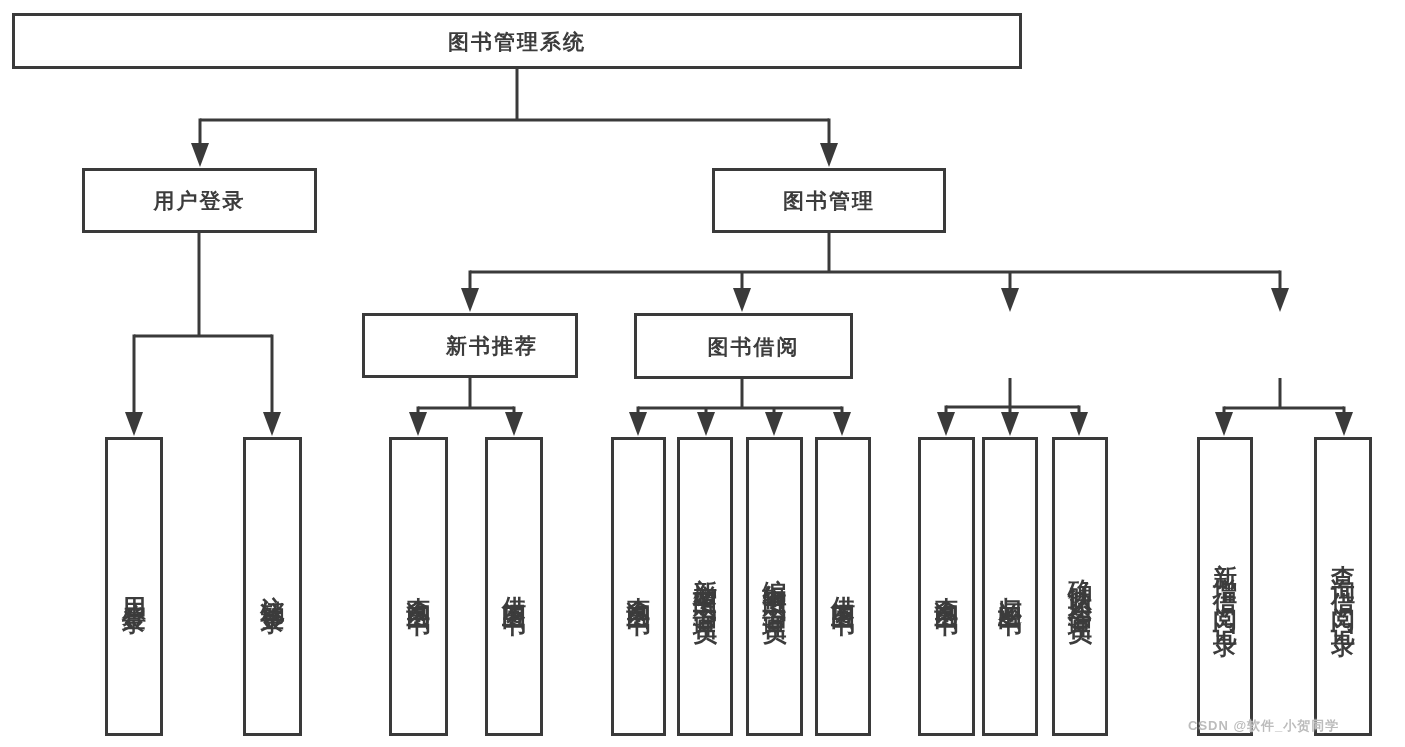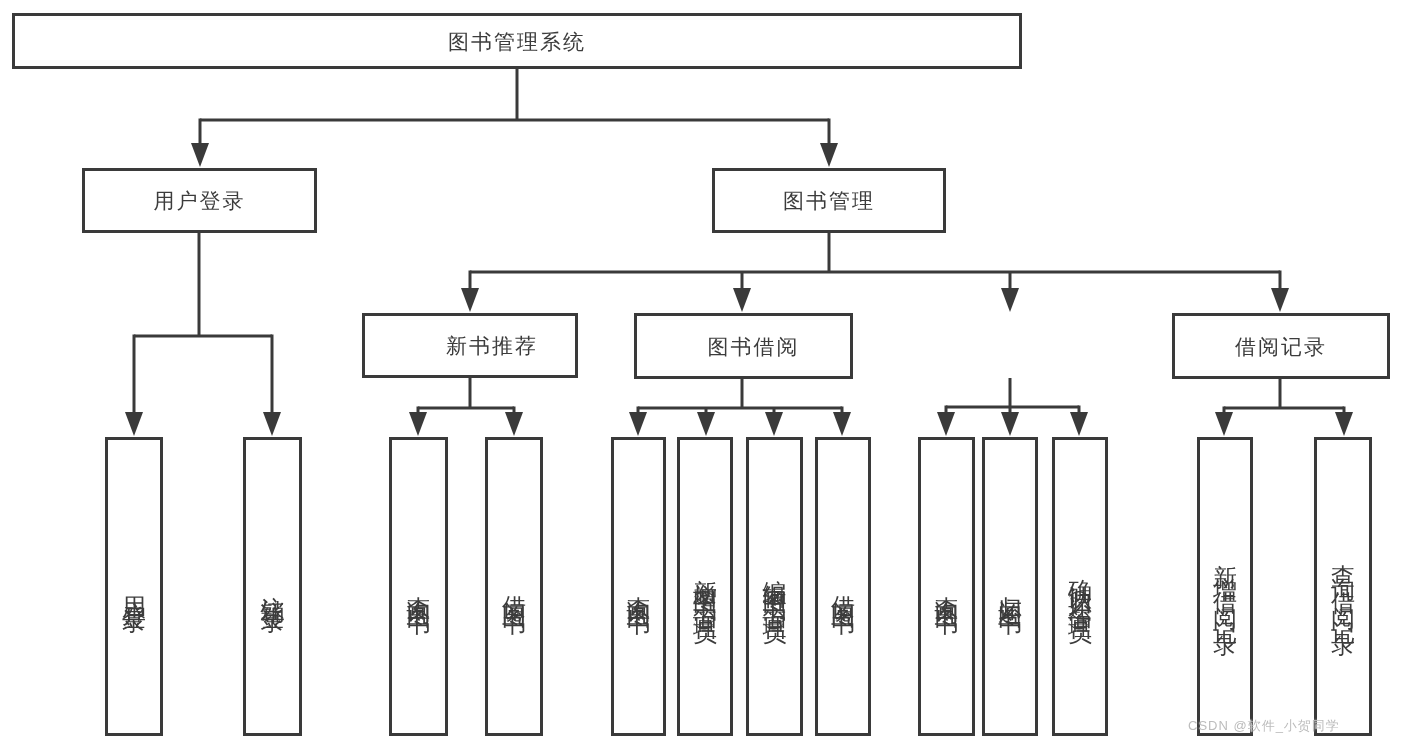--- a/index.html
+++ b/index.html
@@ -3,20 +3,21 @@
 <meta charset="utf-8">
 <style>
   html, body { margin: 0; padding: 0; background: #ffffff; }
   #canvas {
     position: relative;
     width: 1405px;
     height: 747px;
     background: #ffffff;
     font-family: "Liberation Sans", "DejaVu Sans", sans-serif;
     overflow: hidden;
+    font-weight: bold;
   }
   #connectors {
     position: absolute;
     left: 0; top: 0;
     width: 1405px; height: 747px;
   }
   .node {
     position: absolute;
     box-sizing: border-box;
     background: #ffffff;
@@ -127,21 +128,20 @@
     </g>
   </svg>
 
   <div class="node h-node root-node" style="left:12px; top:13px; width:1010px; height:56px;">图书管理系统</div>
 
   <div class="node h-node" style="left:82px; top:168px; width:235px; height:65px;">用户登录</div>
   <div class="node h-node" style="left:712px; top:168px; width:234px; height:65px;">图书管理</div>
 
   <div class="node h-node" style="left:362px; top:313px; width:216px; height:65px;padding-left:44px;">新书推荐</div>
   <div class="node h-node" style="left:634px; top:313px; width:219px; height:66px;padding-left:20px;">图书借阅</div>
-  <div class="node h-node" style="left:1172px; top:313px; width:218px; height:66px;">借阅记录</div>
 
   <div class="node v-node vs4" style="left:105px; top:437px; width:58px; height:299px;">用户登录</div>
   <div class="node v-node vs4" style="left:243px; top:437px; width:59px; height:299px;">注销登录</div>
 
   <div class="node v-node vs4" style="left:389px; top:437px; width:59px; height:299px;">查询图书</div>
   <div class="node v-node vs4" style="left:485px; top:437px; width:58px; height:299px;">借阅图书</div>
 
   <div class="node v-node vs4" style="left:611px; top:437px; width:55px; height:299px;">查询图书</div>
   <div class="node v-node vs9" style="left:677px; top:437px; width:56px; height:299px;">新增图书（管理员）</div>
   <div class="node v-node vs9" style="left:746px; top:437px; width:57px; height:299px;">编辑图书（管理员）</div>

